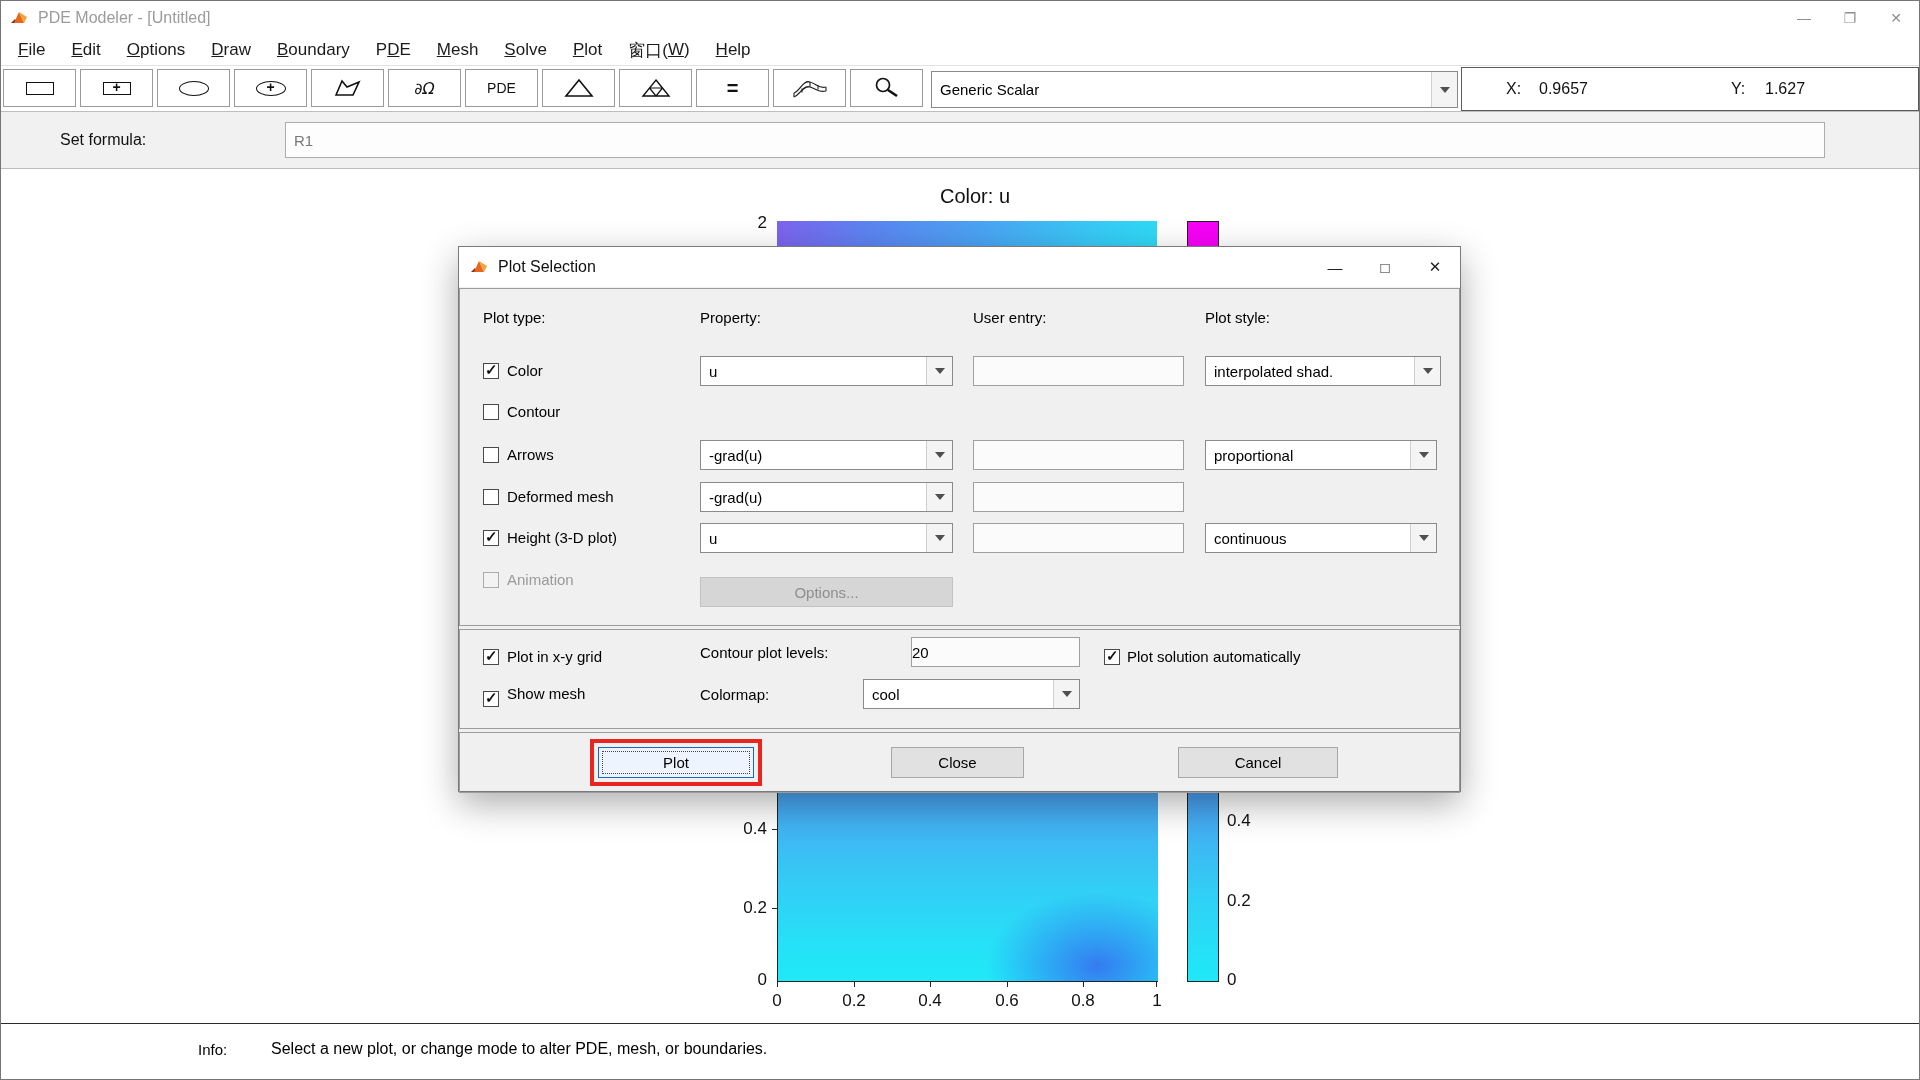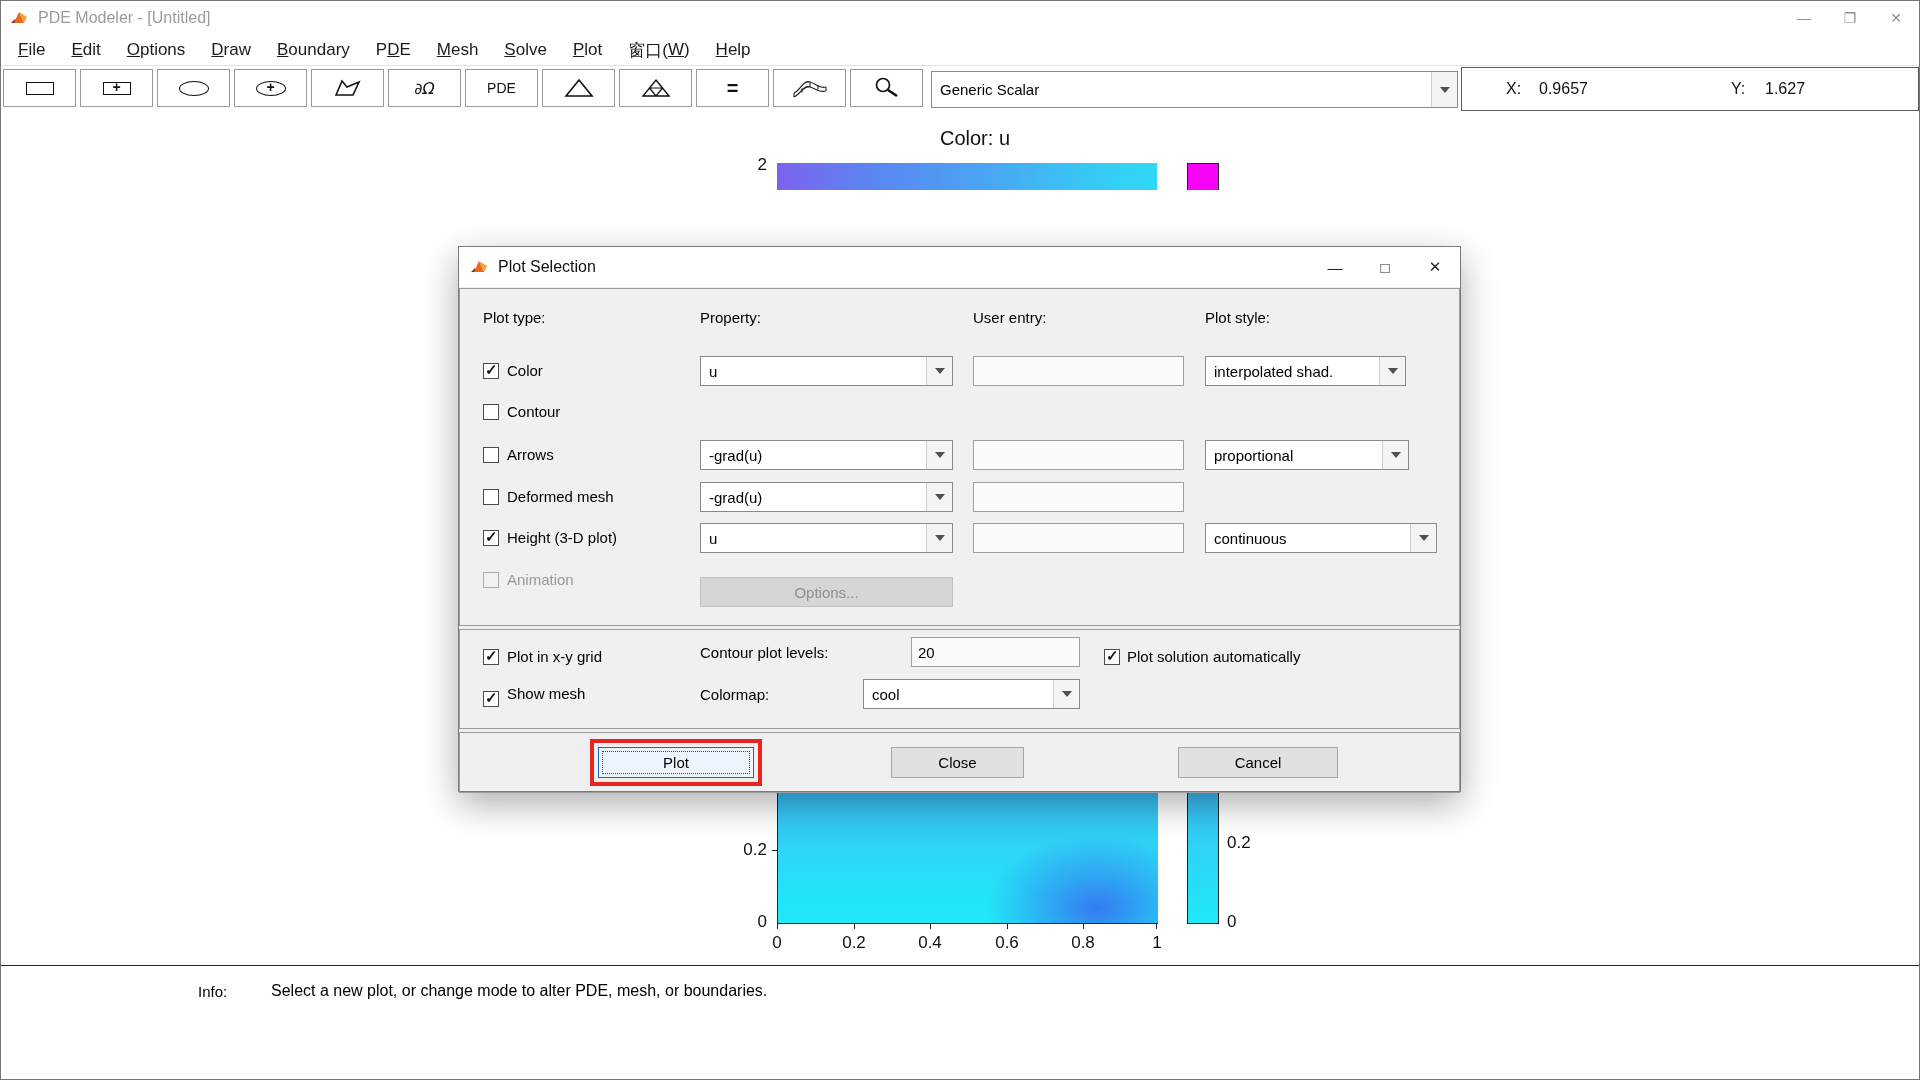--- a/index.html
+++ b/index.html
@@ -72,21 +72,21 @@
   .hdr { position:absolute; font-size:15px; color:#000; white-space:nowrap; }
   .lbl { position:absolute; font-size:15px; color:#000; white-space:nowrap; }
   .lbl.disabled { color:#9a9a9a; }
   .cb { position:absolute; width:16px; height:16px; background:#fff; border:1px solid #4a4a4a; }
   .cb.checked::after { content:"✓"; position:absolute; left:1px; top:-3px; font-size:15px; font-weight:700; color:#111; }
   .cb.disabled { border-color:#ababab; background:#f2f2f2; }
   .dd { position:absolute; height:30px; background:#fff; border:1px solid #8a8a8a; display:flex; }
   .dd-text { flex:1; display:flex; align-items:center; padding-left:8px; font-size:15px; color:#000; overflow:hidden; white-space:nowrap; }
   .dd-btn { width:26px; border-left:1px solid #cfcfcf; background:#f4f4f4; display:flex; align-items:center; justify-content:center; }
   .chev { width:0; height:0; border-left:5px solid transparent; border-right:5px solid transparent; border-top:6px solid #4f4f4f; }
-  .entry { position:absolute; height:30px; background:#fbfbfb; border:1px solid #9f9f9f; font-size:15px; padding-left:6px; font-family:"Liberation Sans", sans-serif; }
+  .entry { position:absolute; height:30px; background:#fbfbfb; border:1px solid #9f9f9f; font-size:15px; font-family:"Liberation Sans", sans-serif; }
   .opt-btn { position:absolute; left:241px; top:318px; width:253px; height:30px; background:#d6d6d6; border:1px solid #c2c2c2; color:#8e8e8e; font-size:15px;margin-top:12px; }
   .btn { position:absolute; top:500px; height:31px; background:#e1e1e1; border:1px solid #a7a7a7; font-size:15px; font-family:"Liberation Sans", sans-serif; }
   .btn-plot { left:139px; width:156px; background:#eef4fd; border:1px solid #1a66c4; outline:1px dotted #444; outline-offset:-5px; }
   .btn-close { left:432px; width:133px; }
   .btn-cancel { left:719px; width:160px; }
   .annotation { position:absolute; left:131px; top:492px; width:172px; height:47px; border:4px solid #e8251f; z-index:5; pointer-events:none; }
 
   
   .statusbar { position:relative; height:56px; background:#fff; border-top:1px solid #2b2b2b; }
   .info-label { position:absolute; left:197px; top:17px; font-size:15px; color:#000; }
@@ -233,20 +233,24 @@
         </span>
     </div>
     <div class="coord-panel">
       <span style="left:44px">X:</span>
       <span style="left:77px">0.9657</span>
       <span style="left:269px">Y:</span>
       <span style="left:303px">1.627</span>
     </div>
   </div>
 
+  <div class="formula-row">
+    <span class="formula-label">Set formula:</span>
+    <input class="formula-input" value="R1" style="">
+  </div>
 
   <div class="canvas">
     <div class="plot-title">Color: u</div>
     <div class="ymax-label">2</div>
     <div class="band-top"></div>
     <div class="cbar-top"></div>
     <div class="plot-bottom"></div>
     <div class="cbar-bottom"></div>
 
     <span class="ylab" style="top:650px">0.4</span>
@@ -302,40 +306,40 @@
 
     <span class="cb checked" style="left:24px;top:116px"></span>
     <span class="lbl" style="left:48px;top:115px">Color</span>
     <div class="dd" style="left:241px;top:109px;width:253px">
       <span class="dd-text">u</span>
       <span class="dd-btn">
           <i class="chev"></i>
         </span>
     </div>
     <input class="entry" style="left: 514px; top: 109px; width: 211px;">
-    <div class="dd" style="left:746px;top:109px;width:201px">
+    <div class="dd" style="left:746px;top:109px;width:236px">
       <span class="dd-text">interpolated shad.</span>
       <span class="dd-btn">
           <i class="chev"></i>
         </span>
     </div>
 
     <span class="cb" style="left:24px;top:157px"></span>
     <span class="lbl" style="left:48px;top:156px">Contour</span>
 
     <span class="cb" style="left:24px;top:200px"></span>
     <span class="lbl" style="left:48px;top:199px">Arrows</span>
     <div class="dd" style="left:241px;top:193px;width:253px">
       <span class="dd-text">-grad(u)</span>
       <span class="dd-btn">
           <i class="chev"></i>
         </span>
     </div>
     <input class="entry" style="left: 514px; top: 193px; width: 211px;">
-    <div class="dd" style="left:746px;top:193px;width:204px">
+    <div class="dd" style="left:746px;top:193px;width:232px">
       <span class="dd-text">proportional</span>
       <span class="dd-btn">
           <i class="chev"></i>
         </span>
     </div>
 
     <span class="cb" style="left:24px;top:242px"></span>
     <span class="lbl" style="left:48px;top:241px">Deformed mesh</span>
     <div class="dd" style="left:241px;top:235px;width:253px">
       <span class="dd-text">-grad(u)</span>

